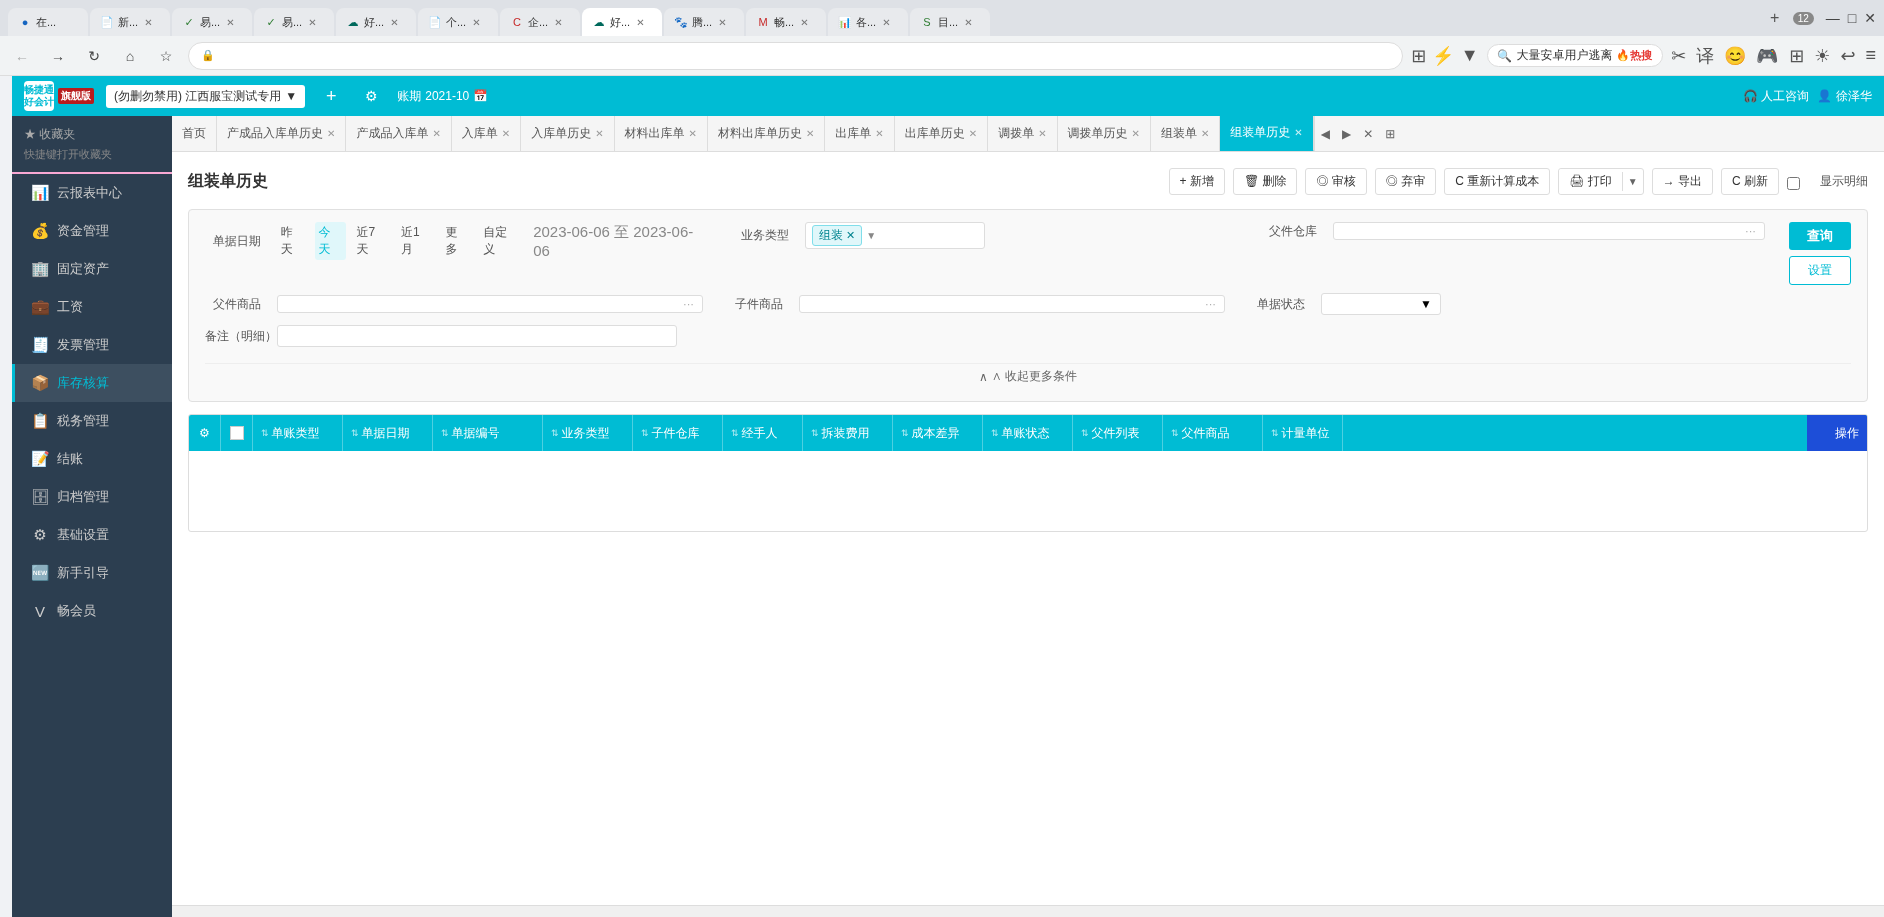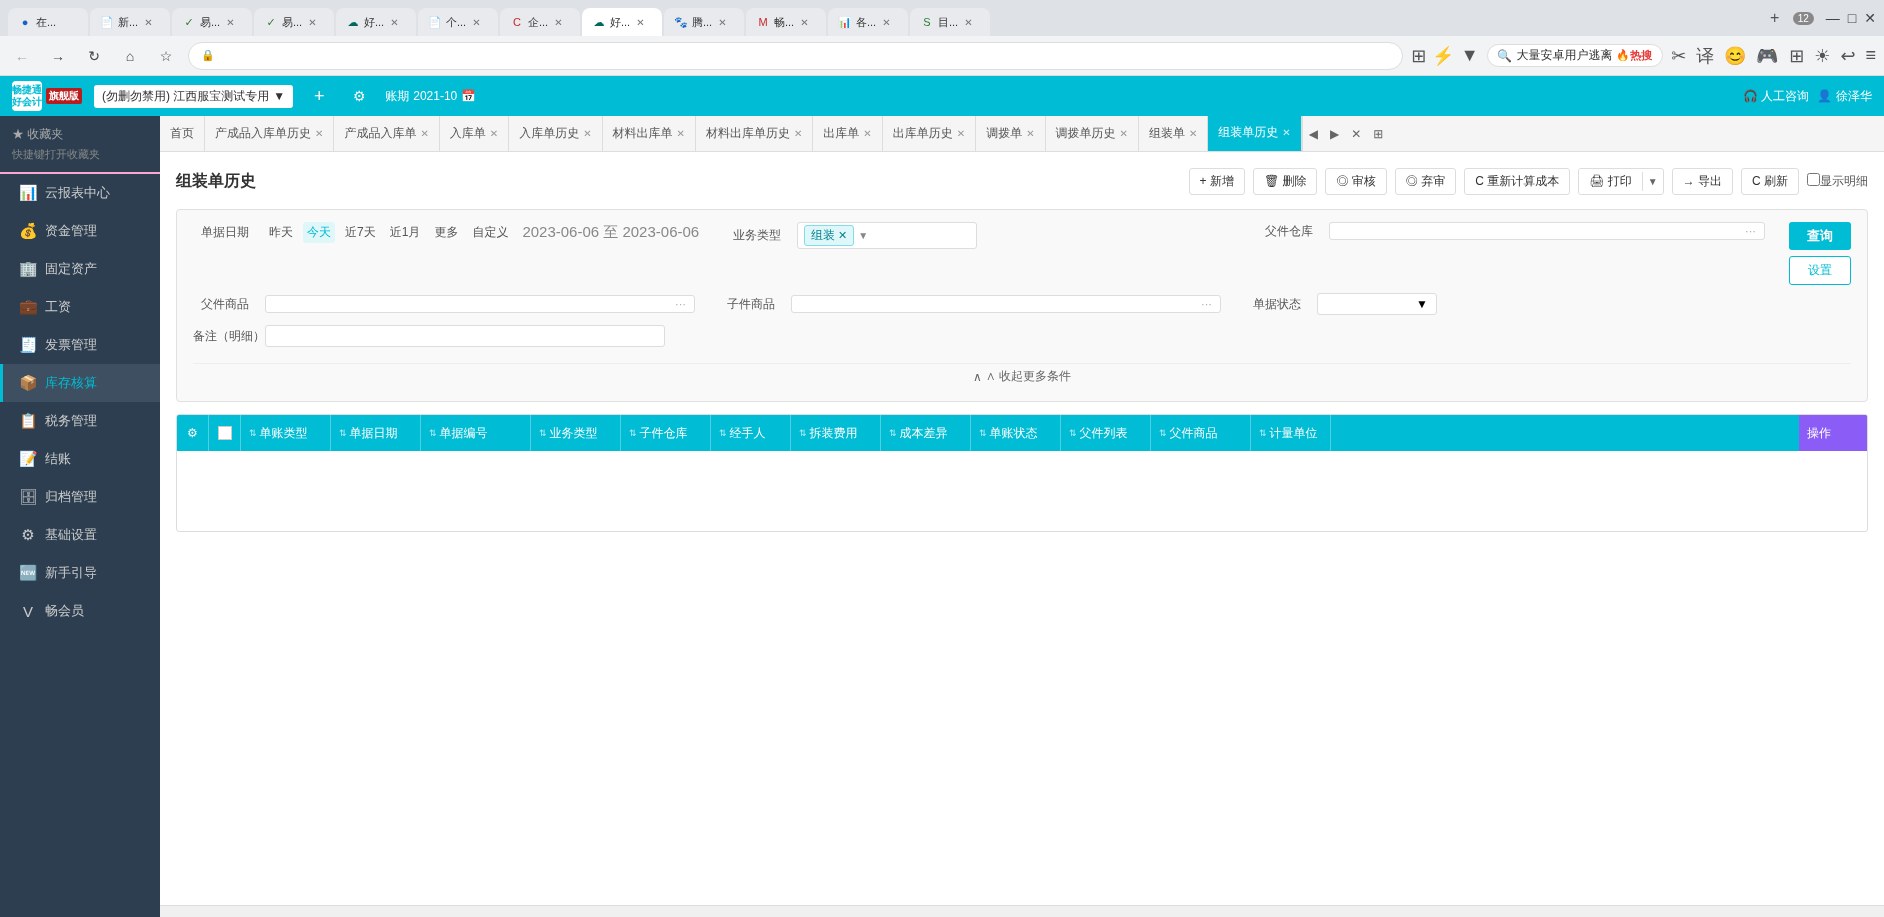--- a/index.html
+++ b/index.html
@@ -25,21 +25,21 @@
     .nav-btn.disabled { color: #aaa; cursor: default; }
     .address-input { flex: 1; height: 28px; border-radius: 20px; border: 1px solid #ddd; background: #fff; padding: 0 12px; font-size: 12px; color: #333; display: flex; align-items: center; gap: 6px; }
     .address-input .lock-icon { color: #5a9a5a; font-size: 11px; }
     .address-text { color: #333; font-size: 12px; flex: 1; }
     .toolbar-icons { display: flex; gap: 6px; align-items: center; }
     .toolbar-icons span { font-size: 18px; cursor: pointer; color: #555; }
     .search-bar { background: #fff; border: 1px solid #ddd; border-radius: 14px; padding: 2px 10px; font-size: 12px; color: #333; display: flex; align-items: center; gap: 4px; min-width: 160px; }
     .hot-tag { color: #e53935; font-size: 11px; font-weight: bold; }
 
     
-    .app-container { display: flex; flex-direction: column; height: calc(100vh - 76px); }
+    .app-container { display: flex; flex-direction: column; height: calc(100vh - 76px); padding-left: 12px; }
     .app-header { background: #00bcd4; height: 40px; display: flex; align-items: center; padding: 0 12px; gap: 12px; }
     .app-logo { color: #fff; font-weight: bold; font-size: 13px; display: flex; align-items: center; gap: 4px; }
     .app-logo-icon { width: 30px; height: 30px; background: #fff; border-radius: 4px; display: flex; align-items: center; justify-content: center; color: #00bcd4; font-weight: bold; font-size: 10px; text-align: center; line-height: 1.2; }
     .company-selector { background: #fff; border: none; border-radius: 3px; padding: 3px 8px; font-size: 12px; color: #333; cursor: pointer; display: flex; align-items: center; gap: 4px; min-width: 150px; }
     .header-btns { display: flex; gap: 8px; align-items: center; margin-left: auto; }
     .header-btn { color: #fff; font-size: 12px; cursor: pointer; display: flex; align-items: center; gap: 3px; }
     .user-info { color: #fff; font-size: 12px; display: flex; align-items: center; gap: 4px; }
 
     
     .main-layout { display: flex; flex: 1; overflow: hidden; }
@@ -92,21 +92,21 @@
     .set-btn { background: #fff; color: #00bcd4; border: 1px solid #00bcd4; border-radius: 3px; padding: 5px 14px; font-size: 12px; cursor: pointer; }
 
     
     .data-table-wrapper { border: 1px solid #ddd; border-radius: 3px; overflow: hidden; }
     .data-table-header { background: #00bcd4; display: flex; align-items: center; height: 36px; color: #fff; font-size: 12px; }
     .th-cell { display: flex; align-items: center; gap: 3px; padding: 0 8px; border-right: 1px solid rgba(255,255,255,0.3); height: 100%; flex-shrink: 0; white-space: nowrap; cursor: pointer; }
     .th-cell:last-child { border-right: none; }
     .th-cell .sort-icon { font-size: 9px; color: rgba(255,255,255,0.7); }
     .th-settings { width: 32px; justify-content: center; }
     .th-check { width: 32px; justify-content: center; }
-    .th-actions { width: 68px; justify-content: flex-start; background: #8b5cf6; margin-left: auto; }
+    .th-actions { width: 60px; justify-content: flex-end; background: #1d4ed8; margin-left: auto; }
     .table-empty { padding: 40px; text-align: center; color: #aaa; font-size: 13px; }
     
     
     .check-box { width: 14px; height: 14px; border: 1px solid #ccc; background: #fff; display: inline-block; }
 
     
     .scrollbar-placeholder { height: 12px; background: #f0f0f0; border-top: 1px solid #ddd; }
 
     
     .period-display { display: flex; align-items: center; gap: 4px; font-size: 12px; color: #fff; }
@@ -393,21 +393,21 @@
             <button class="action-btn">🗑 删除</button>
             <button class="action-btn">◎ 审核</button>
             <button class="action-btn">◎ 弃审</button>
             <button class="action-btn">C 重新计算成本</button>
             <div style="display:flex;align-items:center;border:1px solid #ddd;border-radius:3px;background:#fff;">
               <button class="action-btn" style="border:none;">🖨 打印</button>
               <span style="border-left:1px solid #ddd;padding:4px 5px;cursor:pointer;font-size:10px;color:#666;">▼</span>
             </div>
             <button class="action-btn">→ 导出</button>
             <button class="action-btn">C 刷新</button>
-            <label style="display:flex;align-items:flex-start;gap:0;font-size:12px;color:#555;cursor:pointer;">
+            <label style="display:flex;align-items:flex-end;gap:20px;font-size:12px;color:#555;cursor:pointer;">
               <input type="checkbox" style="">
               <span>显示明细</span>
             </label>
           </div>
         </div>
 
         <div class="filter-area">
           <div style="display:flex;gap:24px;align-items:flex-start;">
 
             <div style="flex:1;">

